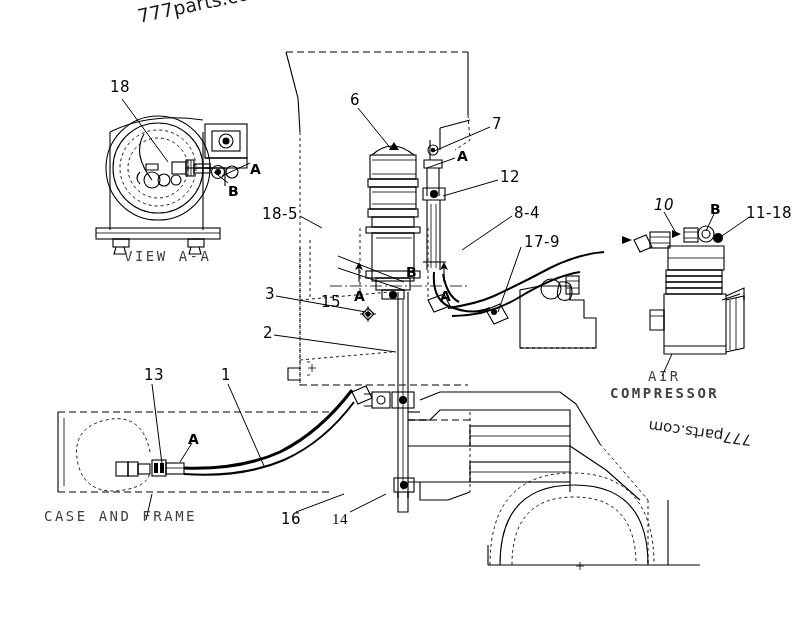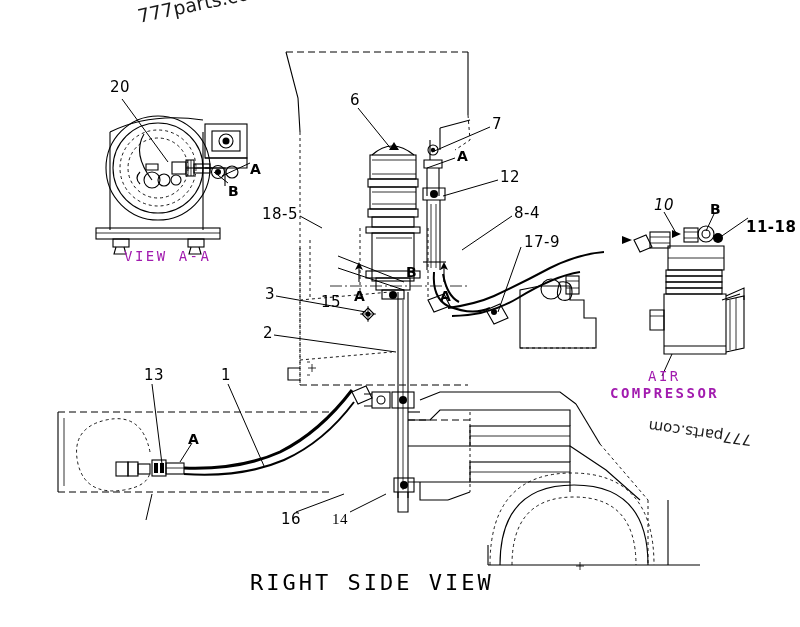--- a/index.html
+++ b/index.html
@@ -28,21 +28,21 @@
     font-size: 15px;
     color: #000;
     white-space: nowrap;
     line-height: 1;
     letter-spacing: 0.5px;
   }
   .caption {
     position: absolute;
     font-family: "DejaVu Sans Mono", monospace;
     font-size: 14px;
-    color: #a21caf;
+    color: #404040;
     white-space: nowrap;
     letter-spacing: 2.5px;
     font-weight: 500;
   }
   .title {
     position: absolute;
     font-family: "DejaVu Sans Mono", monospace;
     font-size: 22px;
     color: #000;
     white-space: nowrap;
@@ -358,45 +358,45 @@
       <path class="ldr" d="M152 384 L162 464"></path>
       <path class="ldr" d="M228 384 L264 466"></path>
       <path class="ldr" d="M296 512 L344 494"></path>
       <path class="ldr" d="M350 512 L386 494"></path>
     </g>
   </svg>
 
   <div class="watermark wm-top" style="left:140px; top:5px;">777parts.com</div>
   <div class="watermark wm-bottom" style="left:648px; top:424px;">777parts.com</div>
 
-  <div class="label" style="left:110px; top:80px;">20</div>
+  <div class="label" style="left:110px; top:80px;">18</div>
   <div class="label" style="left:350px; top:93px;">6</div>
   <div class="label" style="left:492px; top:117px;">7</div>
   <div class="sectletter" style="left:457px; top:148px;">A</div>
   <div class="label" style="left:500px; top:170px;">12</div>
   <div class="label" style="left:262px; top:207px;">18-5</div>
   <div class="label" style="left:514px; top:206px;">8-4</div>
   <div class="label" style="left:654px; top:198px;font-style:italic;">10</div>
   <div class="sectletter" style="left:710px; top:201px;">B</div>
-  <div class="label" style="left:746px; top:220px;font-weight:bold;">11-18</div>
+  <div class="label" style="left:746px; top:206px;">11-18</div>
   <div class="label" style="left:321px; top:247px;margin-top:48px;">15</div>
   <div class="label" style="left:524px; top:235px;">17-9</div>
   <div class="label" style="left:265px; top:287px;">3</div>
   <div class="label" style="left:263px; top:326px;">2</div>
   <div class="label" style="left:144px; top:368px;">13</div>
   <div class="label" style="left:221px; top:368px;">1</div>
   <div class="sectletter" style="left:188px; top:431px;">A</div>
   <div class="label" style="left:281px; top:512px;">16</div>
   <div class="label" style="left:332px; top:512px;font-family:Liberation Serif, serif;">14</div>
   <div class="sectletter" style="left:250px; top:161px;">A</div>
   <div class="sectletter" style="left:228px; top:183px;">B</div>
 
   <div class="sectletter" style="left:354px; top:288px;">A</div>
   <div class="sectletter" style="left:440px; top:288px;">A</div>
   <div class="sectletter" style="left:406px; top:264px;">B</div>
 
   <div class="caption" style="left:124px; top:248px;">VIEW A-A</div>
+  <div class="caption" style="left:44px; top:508px;">CASE AND FRAME</div>
   <div class="caption" style="left:648px; top:368px;">AIR</div>
   <div class="caption" style="left:610px; top:385px;font-weight:bold;">COMPRESSOR</div>
 
-  <div class="title" style="left:250px; top:570px;">RIGHT SIDE VIEW</div>
 
 </div>
 
 </body></html>

